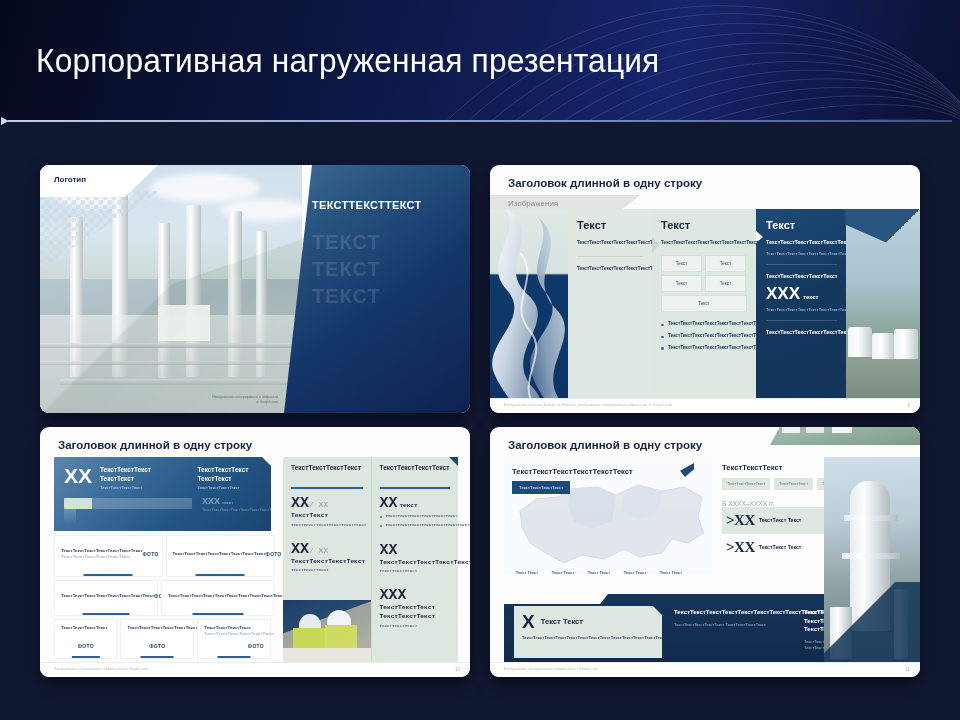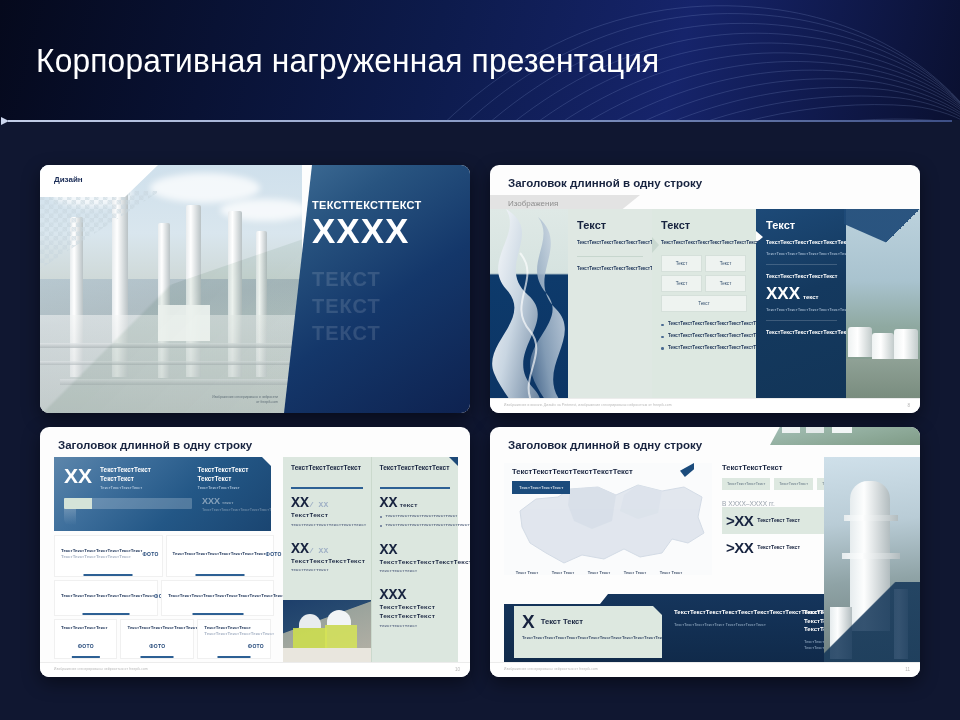--- a/index.html
+++ b/index.html
@@ -246,21 +246,21 @@
   .s4-bar { width: 22px; margin: 0 auto; background: #19497a; position:relative; }
   .s4-bar .v { position:absolute; left:0; right:0; top: 4px; font-size: 4.4px; color:#fff; font-weight:bold; }
   .s4-blbl { font-size: 4px; font-weight: bold; color: #4a5a72; line-height: 1.35; margin-top: 3px; }
   .s4-right { position:absolute; left: 232px; top: 6px; width: 152px; }
   .s4-rh { font-size: 7.6px; font-weight: bold; color:#17233f; }
   .s4-chips { display:flex; gap: 4px; margin-top: 6px; }
   .s4-chip { background:#dde8e0; color:#5c6f7e; font-size: 3.8px; padding: 4px 5px; white-space:nowrap; }
   .s4-period { font-size: 6.6px; color: #9aa3ad; margin-top: 10px; }
   .s4-stat { display:flex; align-items: center; gap: 4px; padding: 5px 4px; }
   .s4-stat.hl { background: #dde8e0; }
-  .s4-stat .num { font-size: 15px; font-weight: bold; color: #17233f; letter-spacing: -.5px; }
+  .s4-stat .num { font-size: 15px; font-weight: bold; color: #17233f; letter-spacing: -.5px; font-family: Liberation Serif, serif; }
   .s4-stat .lbl { font-size: 5.2px; font-weight: bold; color:#17233f; line-height:1.35; }
   .s4-band {
     position:absolute; left: 14px; bottom: 0; width: 370px; height: 68px;
     background: linear-gradient(180deg,#15355c,#102a4a);
     clip-path: polygon(0 10px, 96px 10px, 104px 0, 100% 0, 100% 100%, 0 100%);
     color:#fff; padding: 14px 10px 0 10px; display:flex; gap: 10px;
   }
   .s4-callout {
     position:absolute; left: 10px; top: 12px; width: 148px; height: 52px;
     background: #dde8e0; color: #17233f; padding: 6px 8px;
@@ -327,27 +327,26 @@
       <div class="s1-stack" style="left:216px;top:66px;width:11px;height:146px;"></div>
       <div class="s1-plant" style="left:0;top:150px;width:262px;height:98px;opacity:.55;"></div>
       <div class="s1-pipe" style="left:0;top:178px;width:262px;height:5px;opacity:.7;"></div>
       <div class="s1-pipe" style="left:0;top:196px;width:262px;height:4px;opacity:.6;"></div>
       <div class="s1-pipe" style="left:20px;top:214px;width:242px;height:6px;opacity:.55;"></div>
       <div style="position:absolute;left:118px;top:140px;width:52px;height:36px;background:#fff;opacity:.92;"></div>
       <div class="s1-green"></div>
       <div class="s1-checker"></div>
     </div>
     <div class="s1-logo-tag">
-      <span>Дизайн</span>
+      <span>Логотип</span>
     </div>
     <div class="s1-credit">Изображение сгенерировано в нейросети от freepik.com</div>
     <div class="s1-panel">
       <div class="s1-panel-top">
         <div class="s1-kicker">ТЕКСТТЕКСТТЕКСТ</div>
-        <div class="s1-xxxx">XXXX</div>
         <div class="s1-ghost">
           <div>ТЕКСТ</div>
           <div>ТЕКСТ</div>
           <div>ТЕКСТ</div>
         </div>
       </div>
     </div>
   </div>
 
   <div class="slide" id="slide-2">

